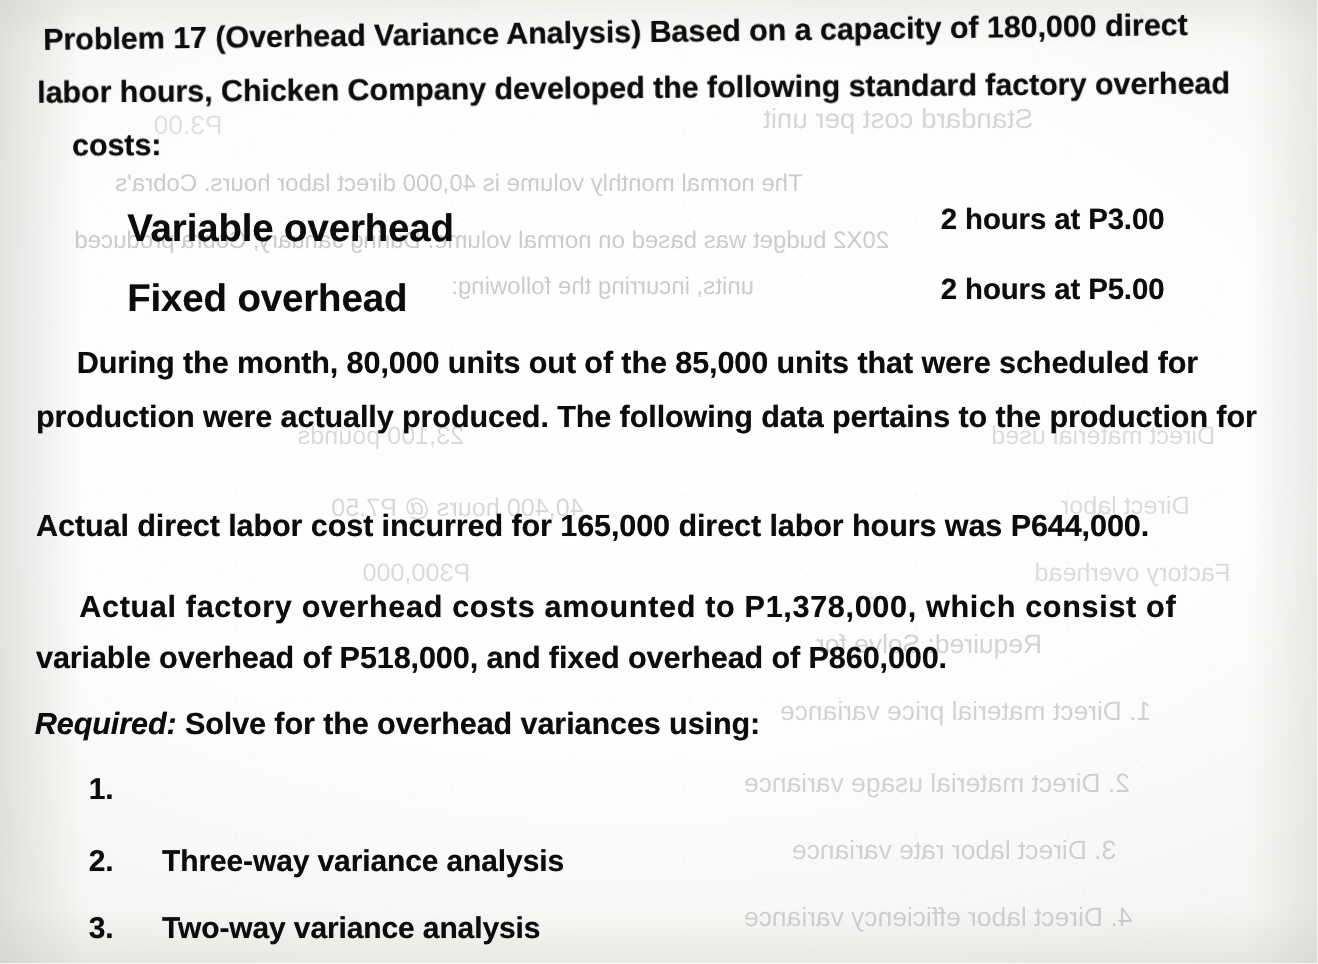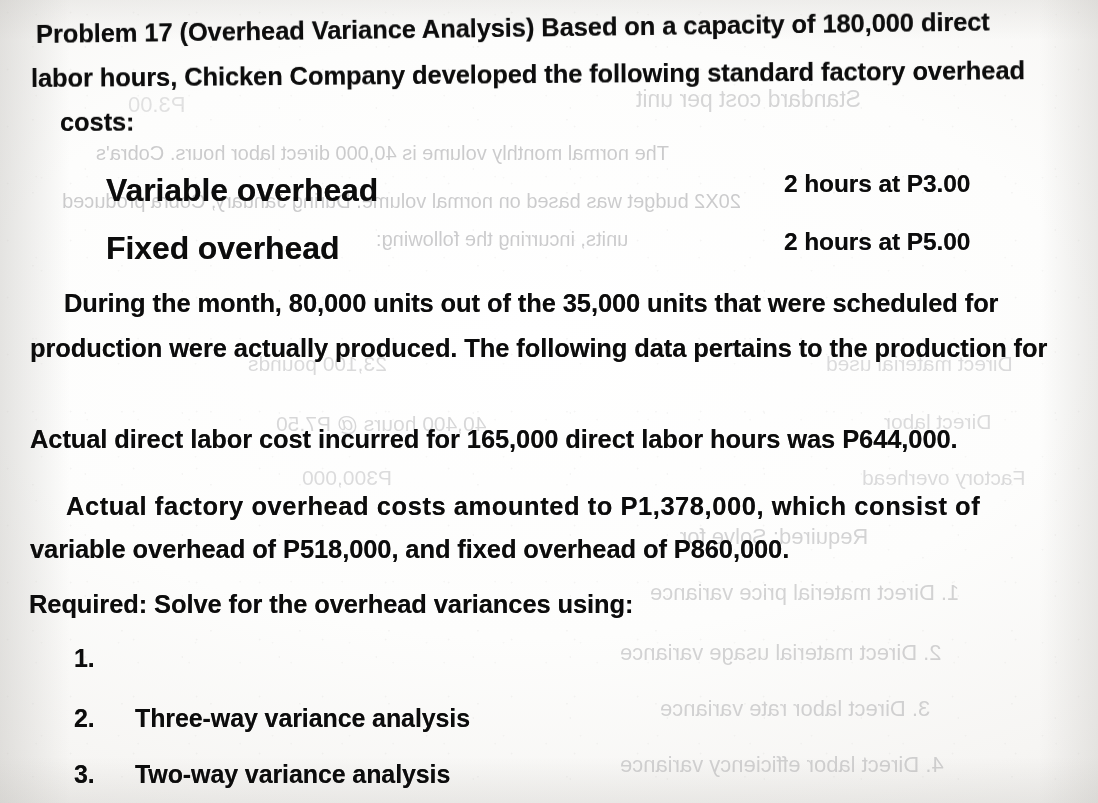--- a/index.html
+++ b/index.html
@@ -100,21 +100,21 @@
     letter-spacing: -0.1px;
     text-shadow: 0 0 0.6px rgba(0,0,0,0.55);
   }
   .body-line { font-size: 25.5px; }
 
   
   .head-1 { font-size: 25.5px; }
   .head-1 .lead { font-weight: 600; }
   .head-1 .strong { font-weight: 800; }
 
-  .ital { }
+  .ital { font-style: italic; }
 
   .overhead-label { font-size: 32px; font-weight: bold; }
   .overhead-value { font-size: 24.5px; font-weight: 800; }
 
   .req-num  { position: absolute; font-size: 25px; font-weight: bold; }
   .req-text { position: absolute; font-size: 25px; font-weight: bold; }
 
   
   .skew-a { transform: rotate(-0.75deg); transform-origin: left center; }
   .skew-b { transform: rotate(-0.45deg); transform-origin: left center; }
@@ -163,21 +163,21 @@
     <div class="line body-line skew-b soft" style="left:31px; top:64px;">labor hours, Chicken Company developed the following standard factory overhead</div>
 
     <div class="line body-line skew-c soft" style="left:32px; top:108px;">costs:</div>
 
     <div class="line overhead-label soft" style="left:106px; top:172px;">Variable overhead</div>
     <div class="line overhead-value soft" style="left:784px; top:170px;">2 hours at P3.00</div>
 
     <div class="line overhead-label soft" style="left:106px; top:230px;">Fixed overhead</div>
     <div class="line overhead-value soft" style="left:784px; top:228px;">2 hours at P5.00</div>
 
-    <div class="line body-line soft" style="left:64px; top:289px;">During the month, 80,000 units out of the 35,000 units that were scheduled for</div>
+    <div class="line body-line soft" style="left:64px; top:289px;">During the month, 80,000 units out of the 85,000 units that were scheduled for</div>
     <div class="line body-line soft" style="left:30px; top:334px;">production were actually produced. The following data pertains to the production for</div>
 
     <div class="line body-line soft" style="left:30px; top:425px;">Actual direct labor cost incurred for 165,000 direct labor hours was P644,000.</div>
 
     <div class="line body-line soft" style="left:66px; top:492px; letter-spacing:0.55px;">Actual factory overhead costs amounted to P1,378,000, which consist of</div>
     <div class="line body-line soft" style="left:30px; top:535px;">variable overhead of P518,000, and fixed overhead of P860,000.</div>
 
     <div class="line body-line soft" style="left:29px; top:590px;">
       <span class="ital">Required:</span><span> Solve for the overhead variances using:</span>
     </div>

